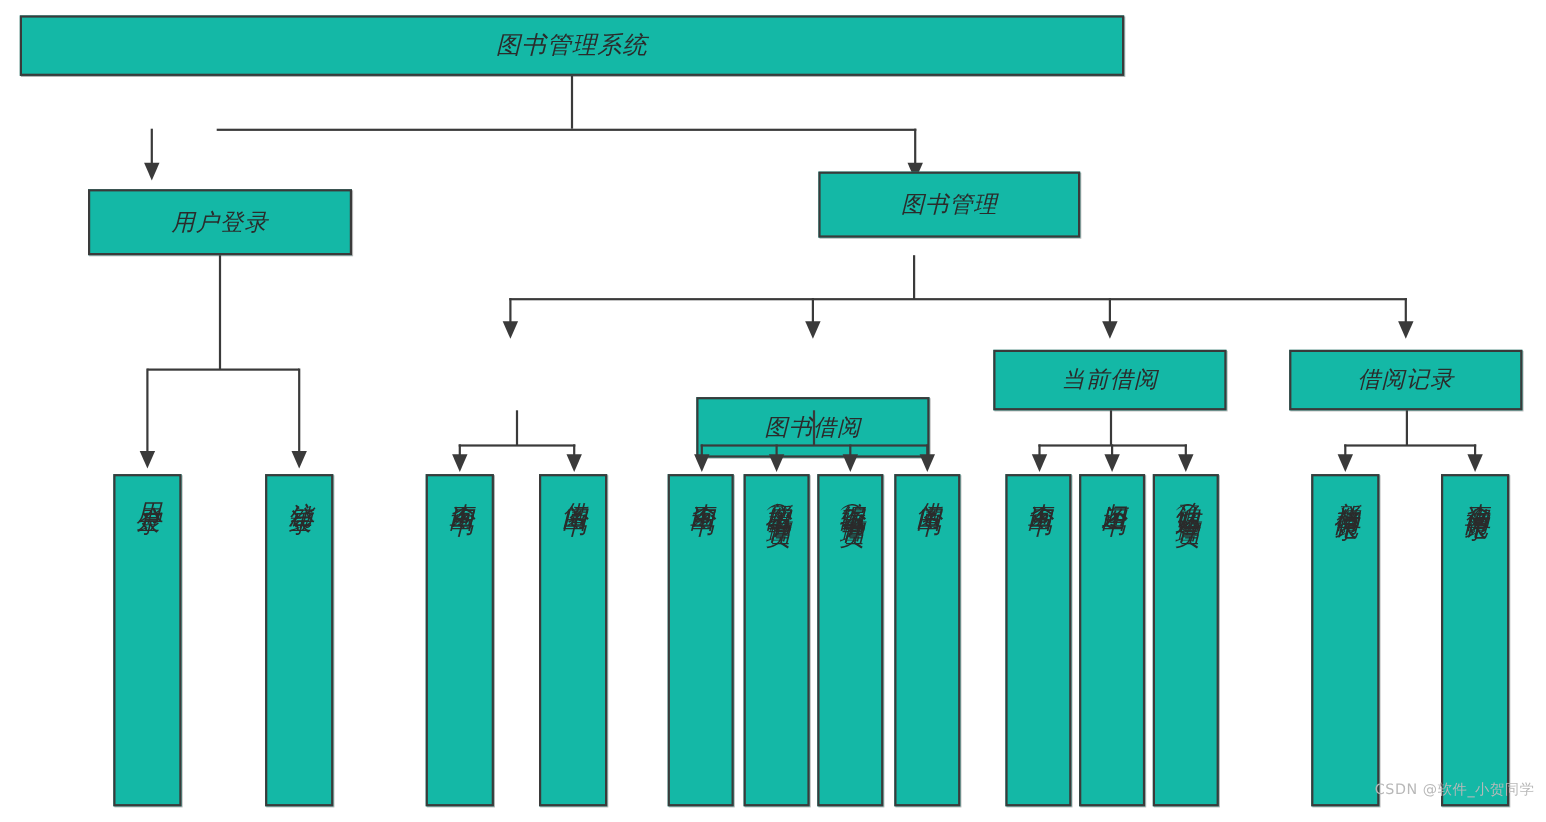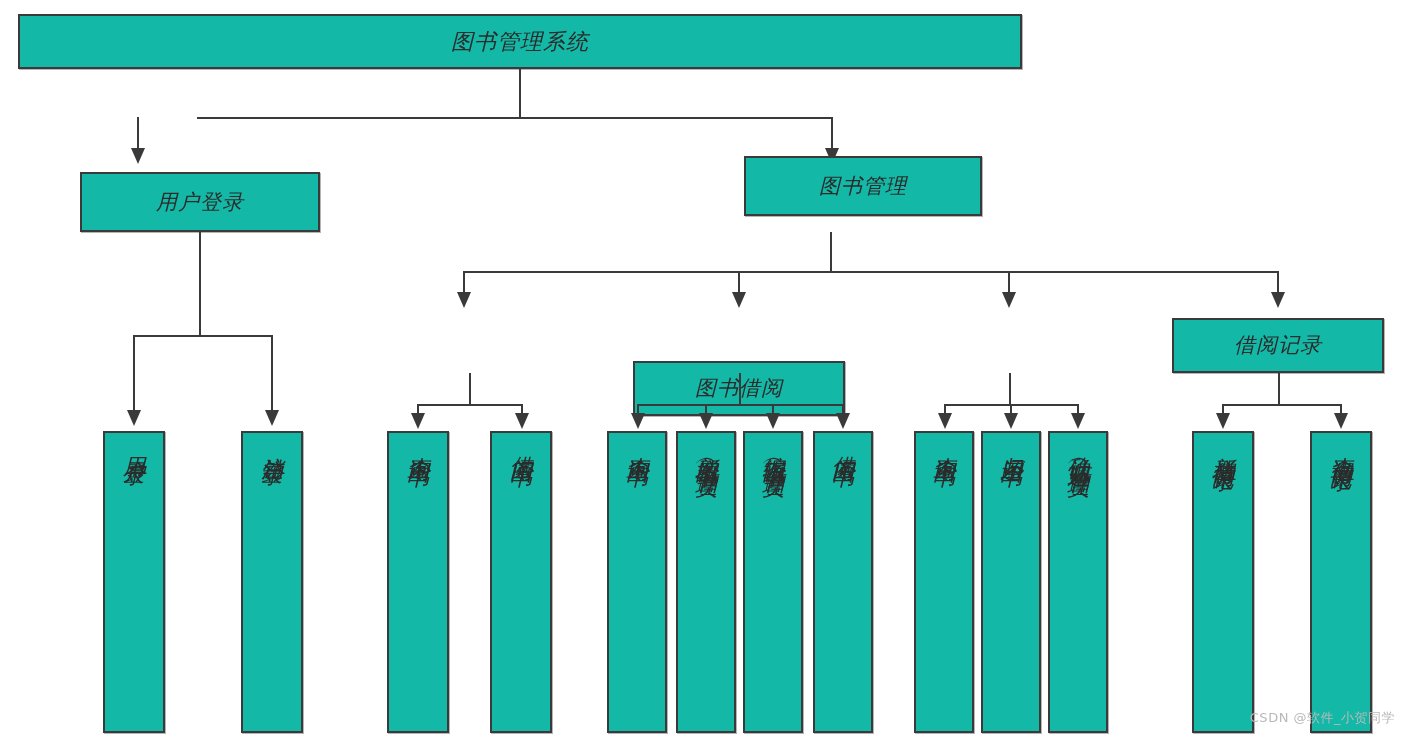--- a/index.html
+++ b/index.html
@@ -126,20 +126,23 @@
   <div class="arrow" style="left:1002px;top:292px;"></div>
 
   <div class="edge v" style="left:1277px;top:271px;width:2px;height:24px;"></div>
   <div class="arrow" style="left:1271px;top:292px;"></div>
 
 
   <div class="node mid" style="left:633px;top:318px;width:212px;height:55px;margin-top:43px;">
     <span class="lbl">图书借阅</span>
   </div>
 
+  <div class="node mid" style="left:903px;top:318px;width:212px;height:55px;">
+    <span class="lbl">当前借阅</span>
+  </div>
 
   <div class="node mid" style="left:1172px;top:318px;width:212px;height:55px;">
     <span class="lbl">借阅记录</span>
   </div>
 
   <div class="edge v" style="left:469px;top:373px;width:2px;height:32px;"></div>
   <div class="edge h" style="left:417px;top:404px;width:106px;height:2px;"></div>
   <div class="edge v" style="left:417px;top:404px;width:2px;height:12px;"></div>
   <div class="arrow" style="left:411px;top:413px;"></div>
   <div class="edge v" style="left:521px;top:404px;width:2px;height:12px;"></div>

